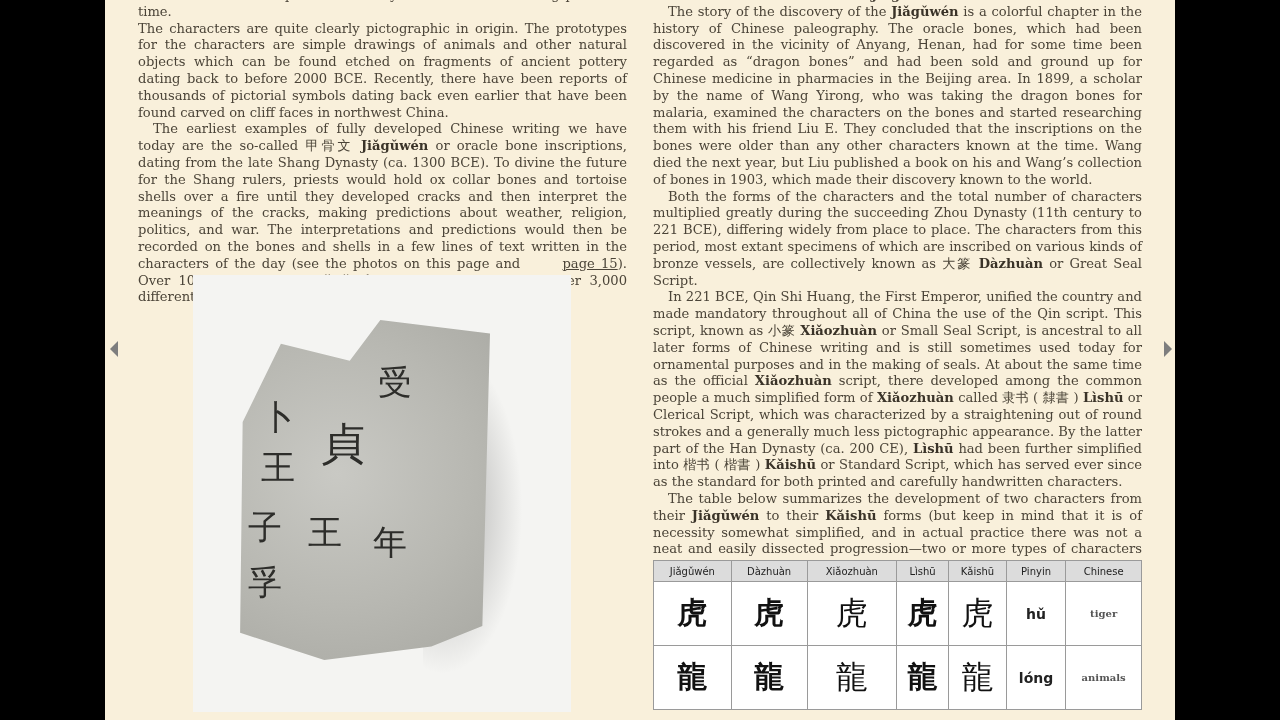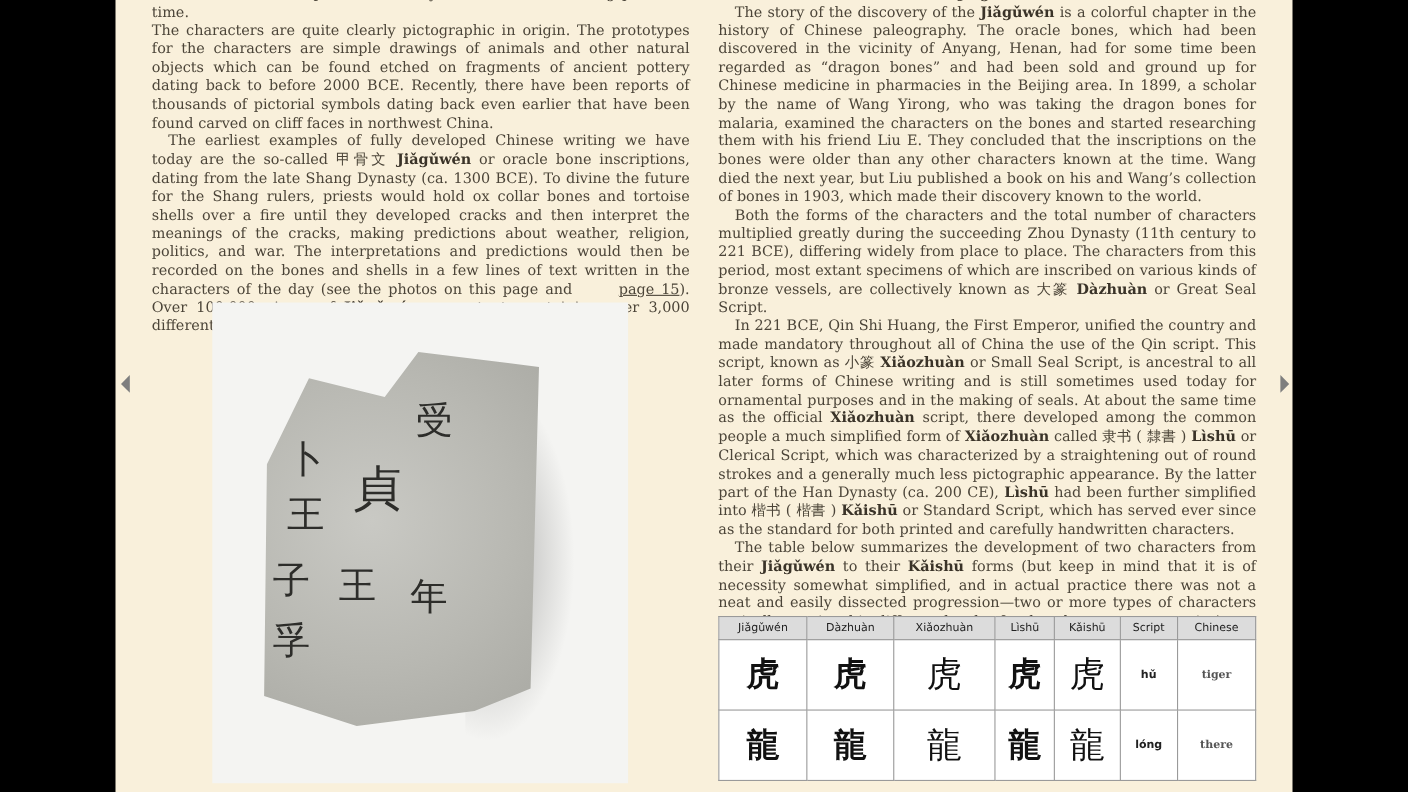--- a/index.html
+++ b/index.html
@@ -46,21 +46,21 @@
   }
   table.scripts th {
     background:#dcdcdc; font-size:10px; font-weight:normal; color:#222; height:20px;
     border:1px solid #9a9a9a; padding:0;
   }
   table.scripts td {
     border:1px solid #9a9a9a; text-align:center; height:63px; padding:0;
   }
   td.ch { font-size:32px; color:#111; font-family:"DejaVu Sans", sans-serif; }
   td.ch.old { font-size:30px; font-weight:bold; }
-  td.pinyin { font-size:10px; font-weight:bold; color:#222; }
+  td.pinyin { font-size:14px; font-weight:bold; color:#222; }
   td.eng { font-size:10px; color:#555; font-family:"DejaVu Serif", serif;font-weight:bold; }
 </style>
 </head>
 <body>
 
 <div class="page">
 
   <div class="col col-left">
     <p class="noindent">mark the cumulative product of many individuals over a long period of time.</p>
     <p class="noindent">The characters are quite clearly pictographic in origin. The prototypes for the characters are simple drawings of animals and other natural objects which can be found etched on fragments of ancient pottery dating back to before 2000 BCE. Recently, there have been reports of thousands of pictorial symbols dating back even earlier that have been found carved on cliff faces in northwest China.</p>
@@ -89,41 +89,41 @@
   </div>
 
   <table class="scripts">
     <thead>
       <tr>
         <th>Jiǎgǔwén</th>
         <th>Dàzhuàn</th>
         <th>Xiǎozhuàn</th>
         <th>Lìshū</th>
         <th>Kǎishū</th>
-        <th>Script</th>
+        <th>Pinyin</th>
         <th>Chinese</th>
       </tr>
     </thead>
     <tbody>
       <tr>
         <td class="ch old">虎</td>
         <td class="ch old">虎</td>
         <td class="ch">虎</td>
         <td class="ch old">虎</td>
         <td class="ch">虎</td>
         <td class="pinyin">hǔ</td>
         <td class="eng">tiger</td>
       </tr>
       <tr>
         <td class="ch old">龍</td>
         <td class="ch old">龍</td>
         <td class="ch">龍</td>
         <td class="ch old">龍</td>
         <td class="ch">龍</td>
         <td class="pinyin">lóng</td>
-        <td class="eng">there</td>
+        <td class="eng">animals</td>
       </tr>
     </tbody>
   </table>
 </div>
 
 <div class="nav-arrow nav-prev"></div>
 <div class="nav-arrow nav-next"></div>
 
 </body></html>

